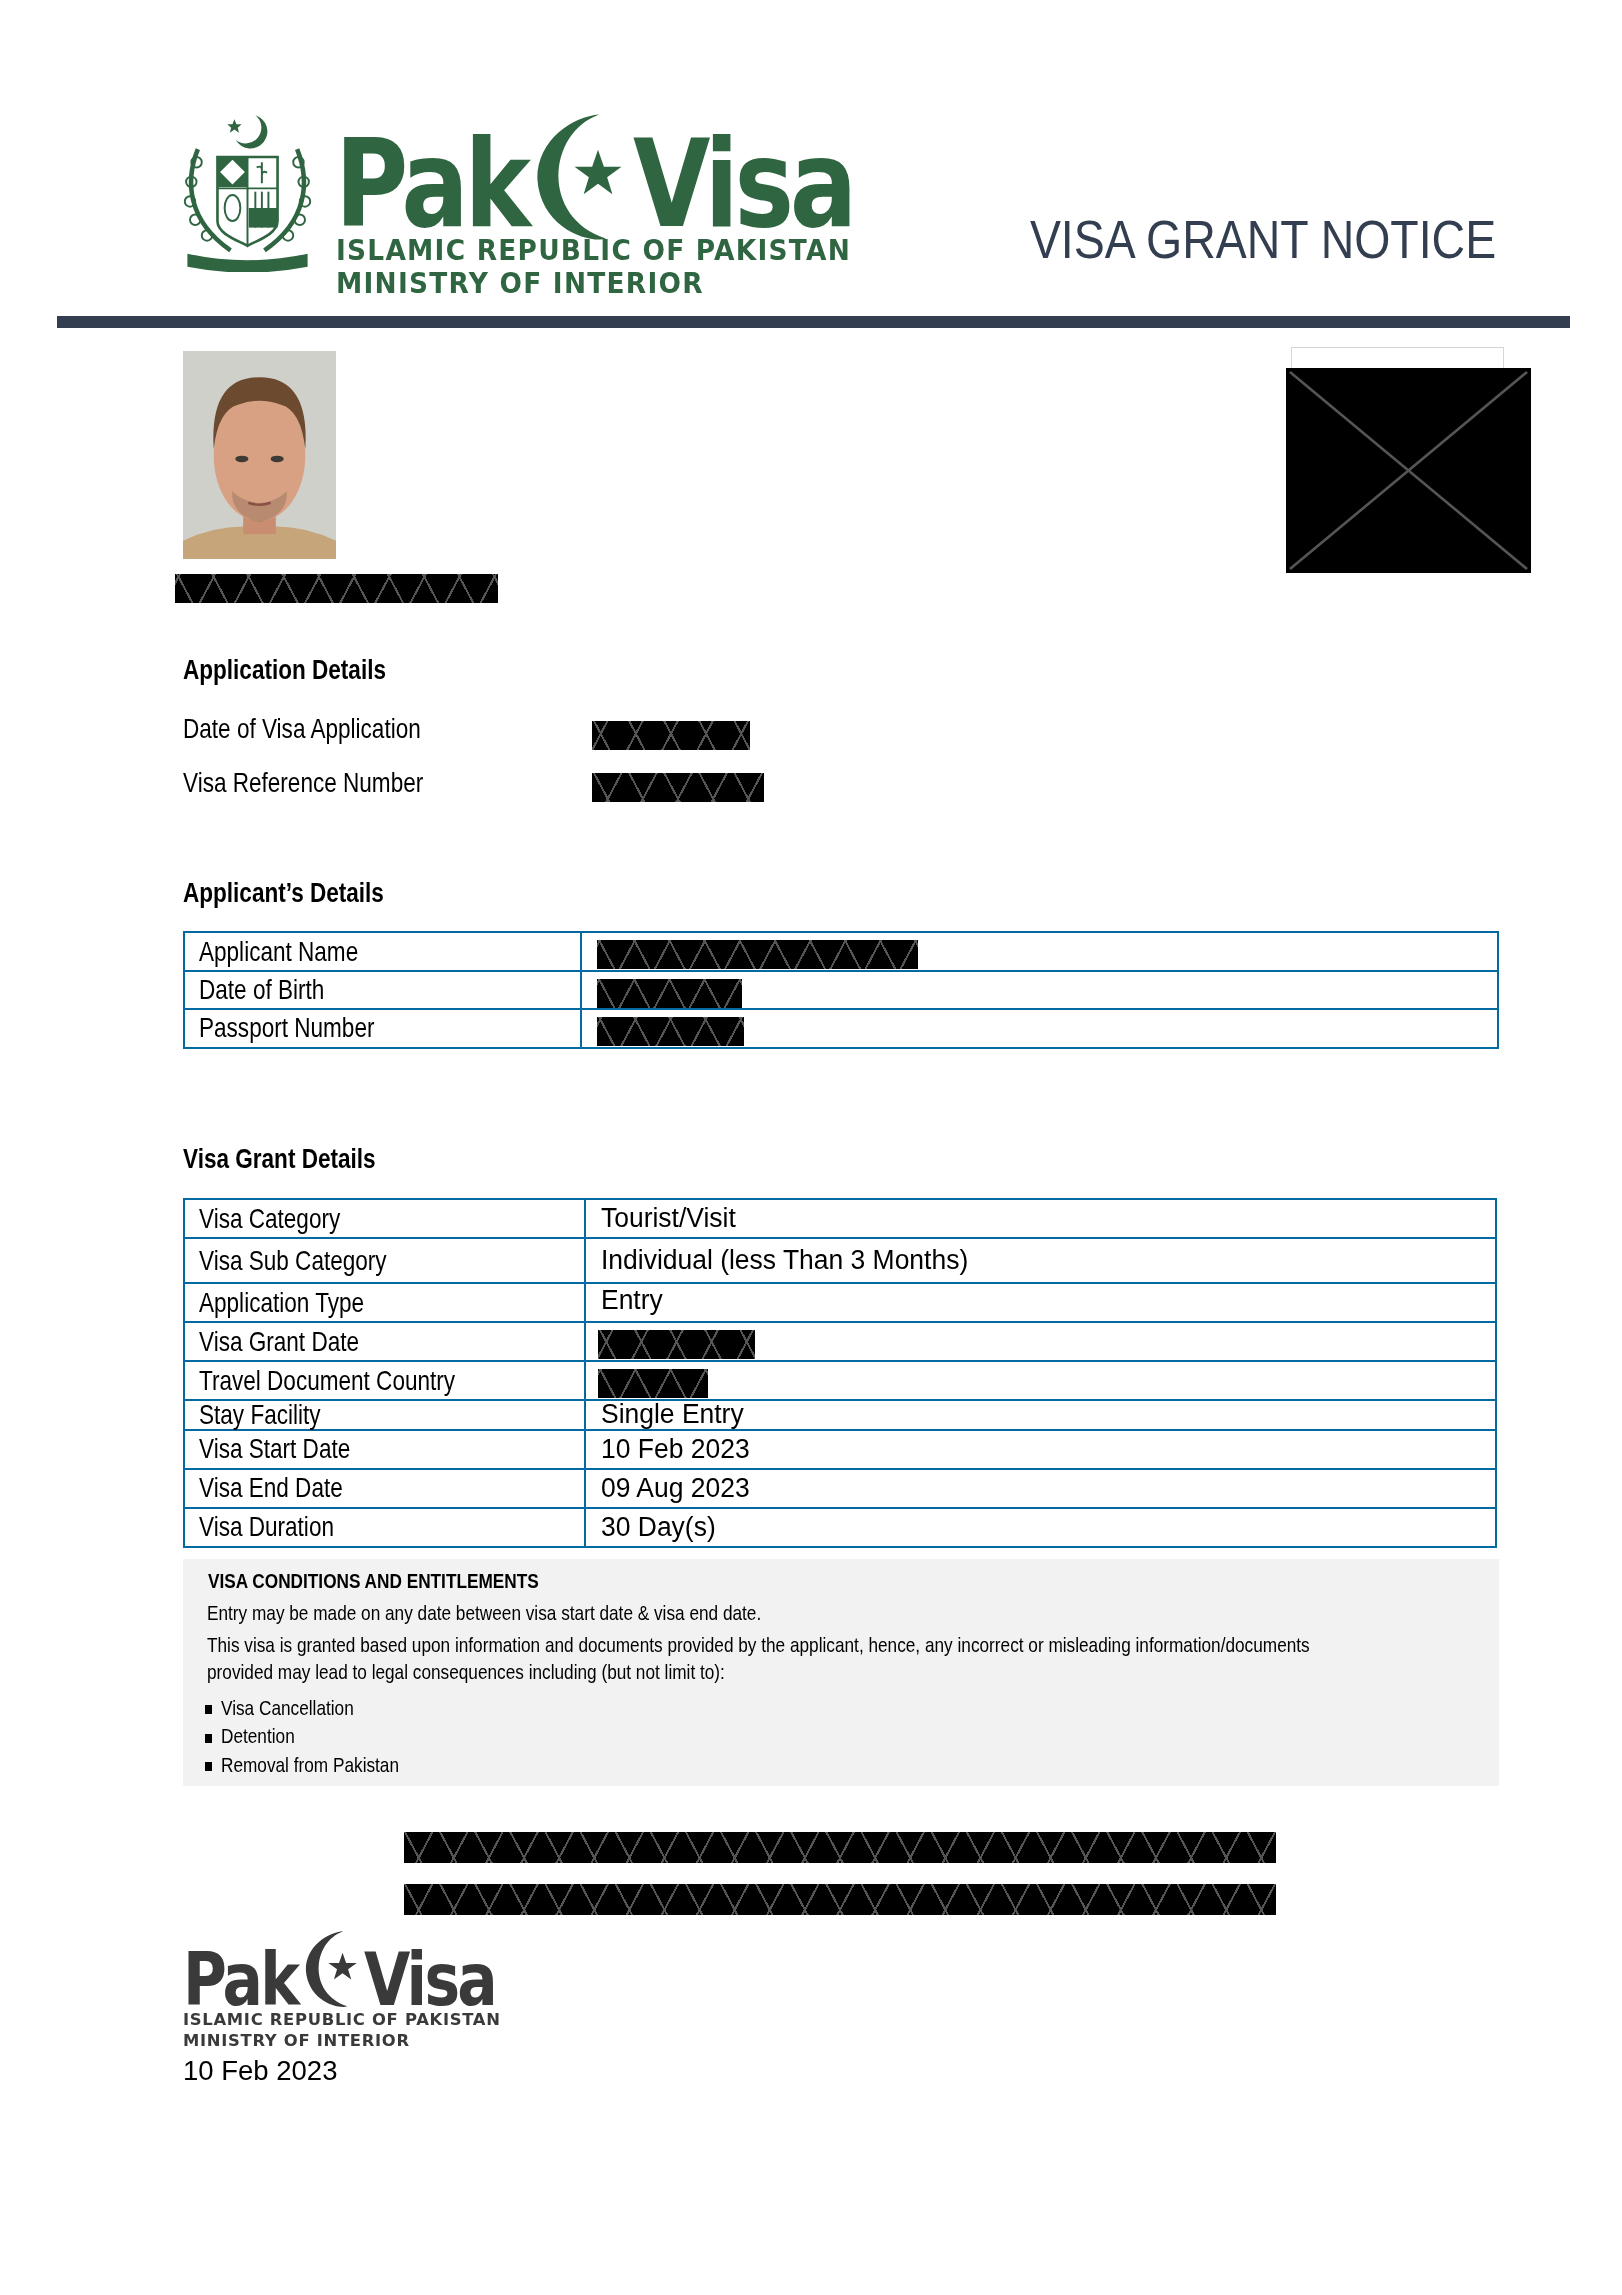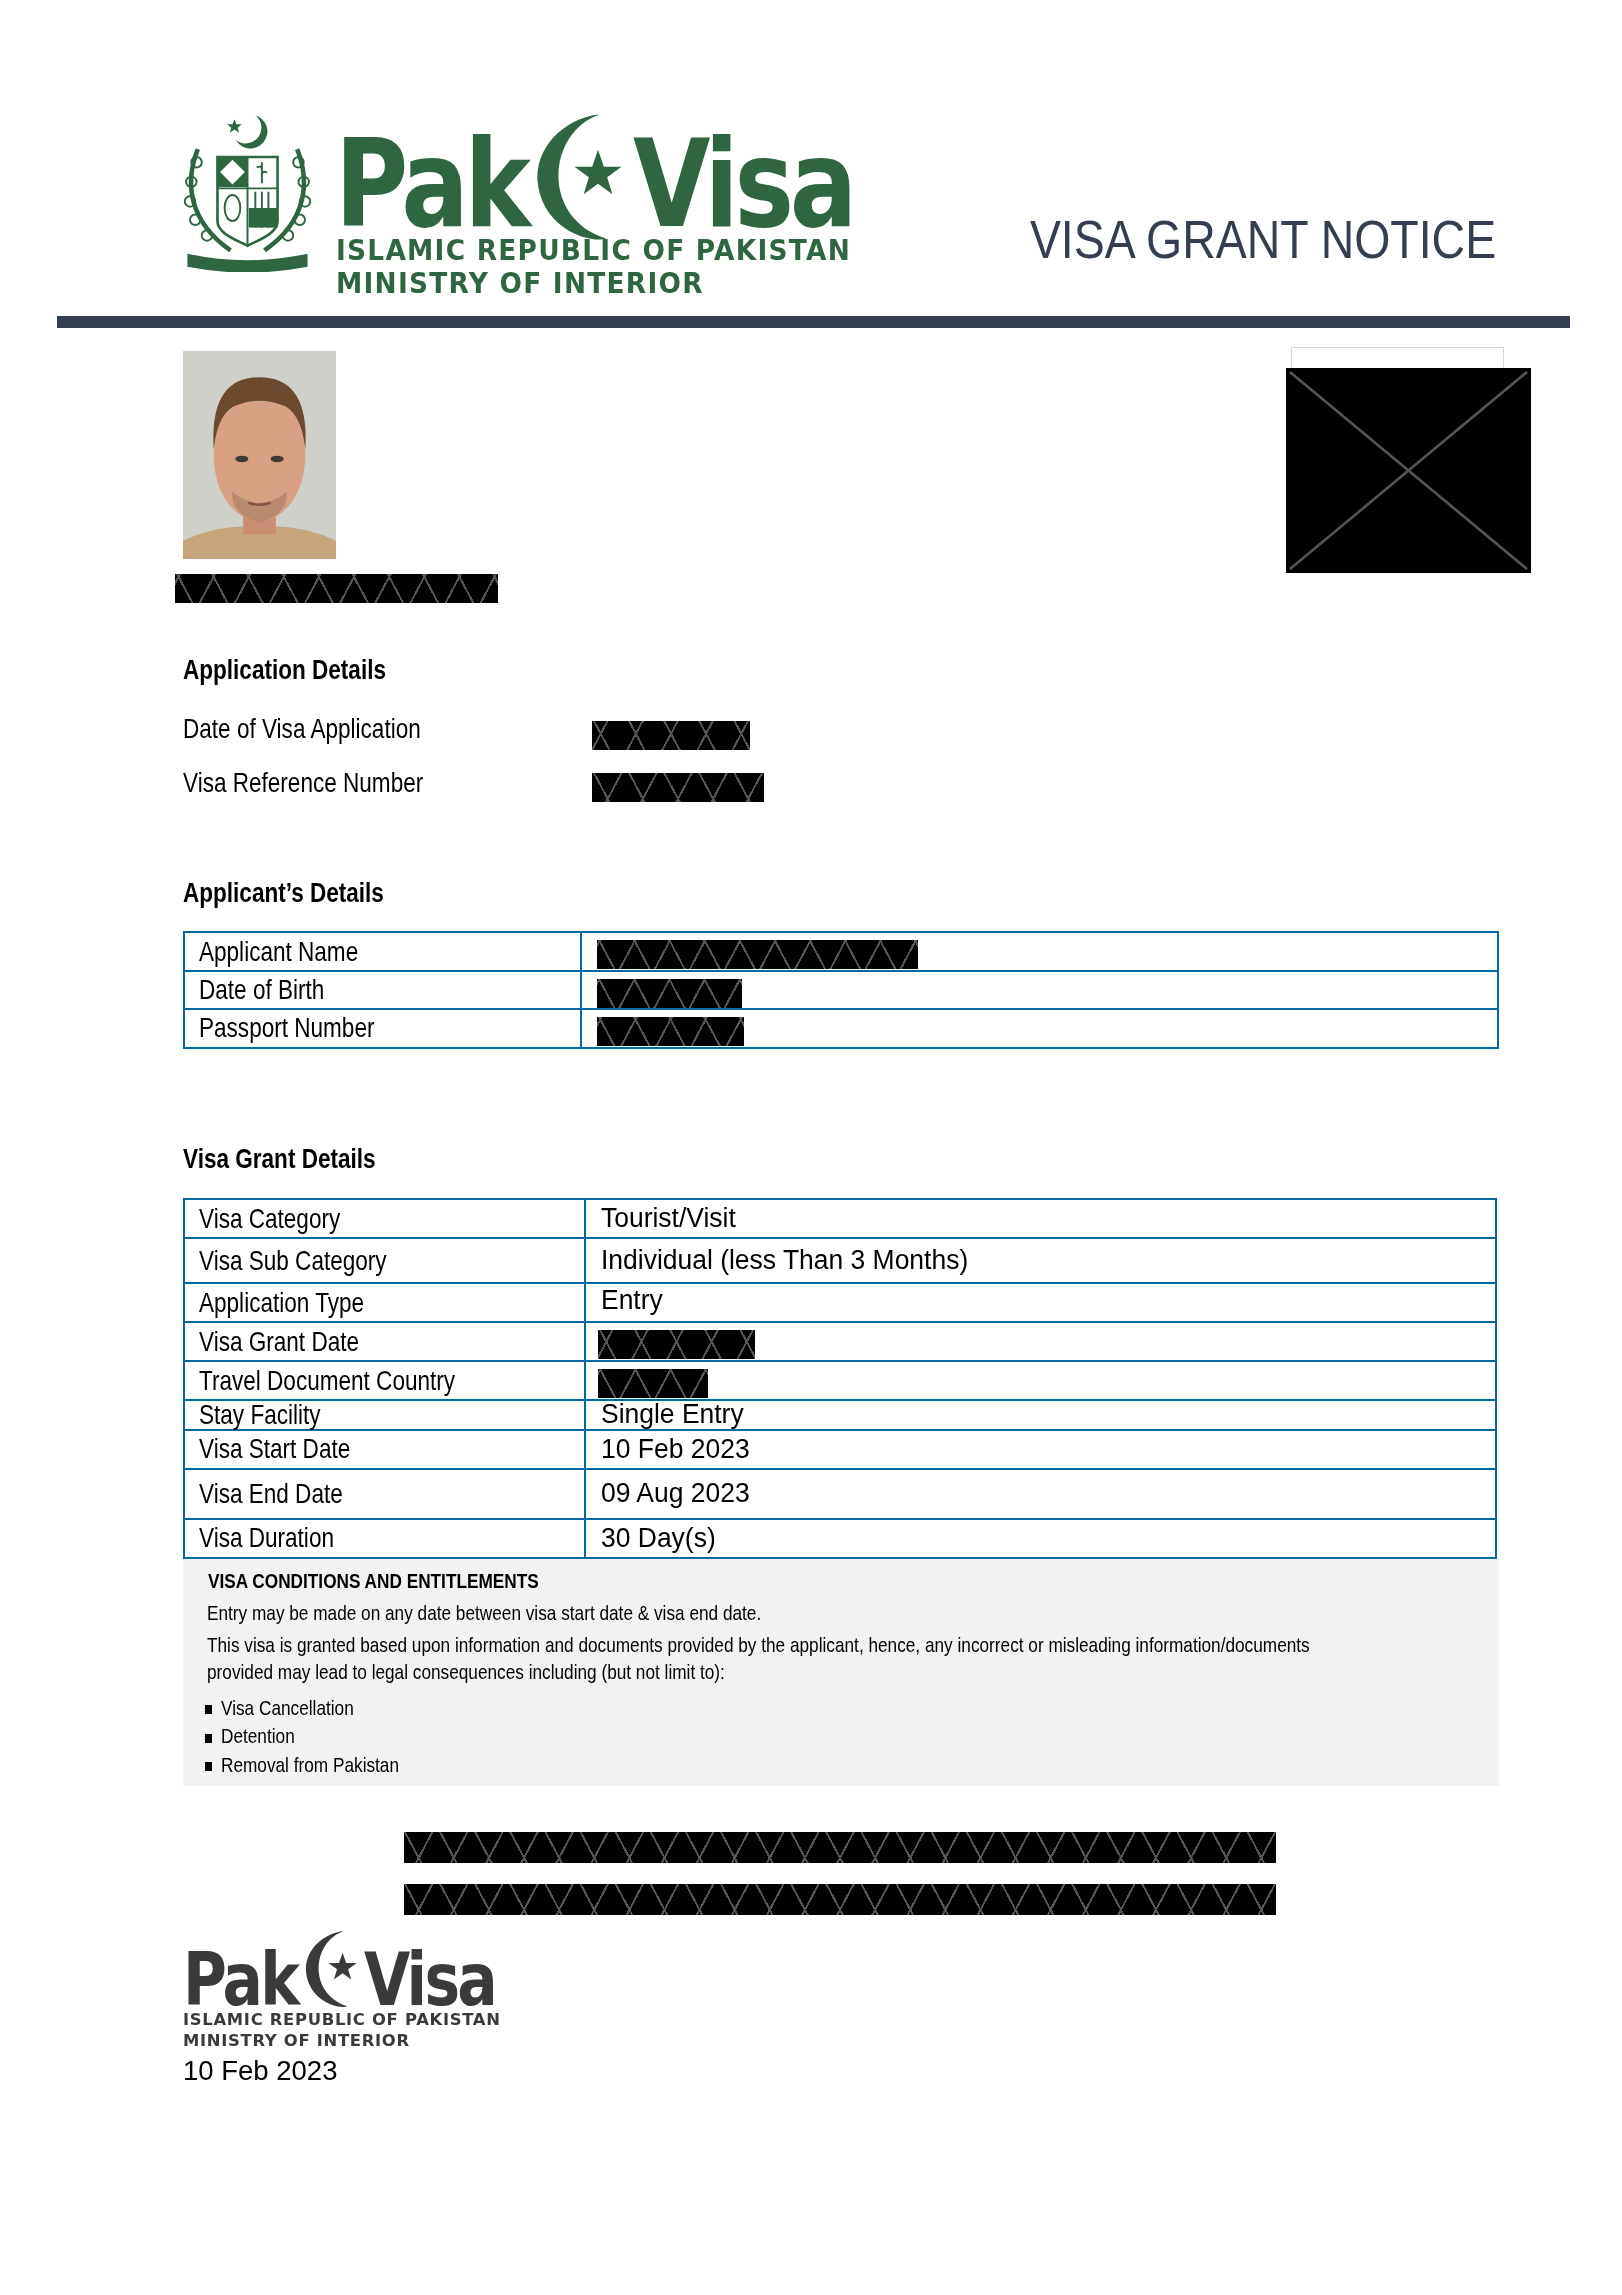--- a/index.html
+++ b/index.html
@@ -205,21 +205,21 @@
         </td>
   </tr>
   <tr style="height:24px">
     <td class="k"><span class="cell-label">Stay Facility</span></td>
     <td class="v"><span class="cell-value">Single Entry</span></td>
   </tr>
   <tr style="height:39px">
     <td class="k"><span class="cell-label">Visa Start Date</span></td>
     <td class="v"><span class="cell-value">10 Feb 2023</span></td>
   </tr>
-  <tr style="height:50px">
+  <tr style="height:39px">
     <td class="k"><span class="cell-label">Visa End Date</span></td>
     <td class="v"><span class="cell-value">09 Aug 2023</span></td>
   </tr>
   <tr style="height:39px">
     <td class="k"><span class="cell-label">Visa Duration</span></td>
     <td class="v"><span class="cell-value">30 Day(s)</span></td>
   </tr>
 </tbody>
   </table>
 

